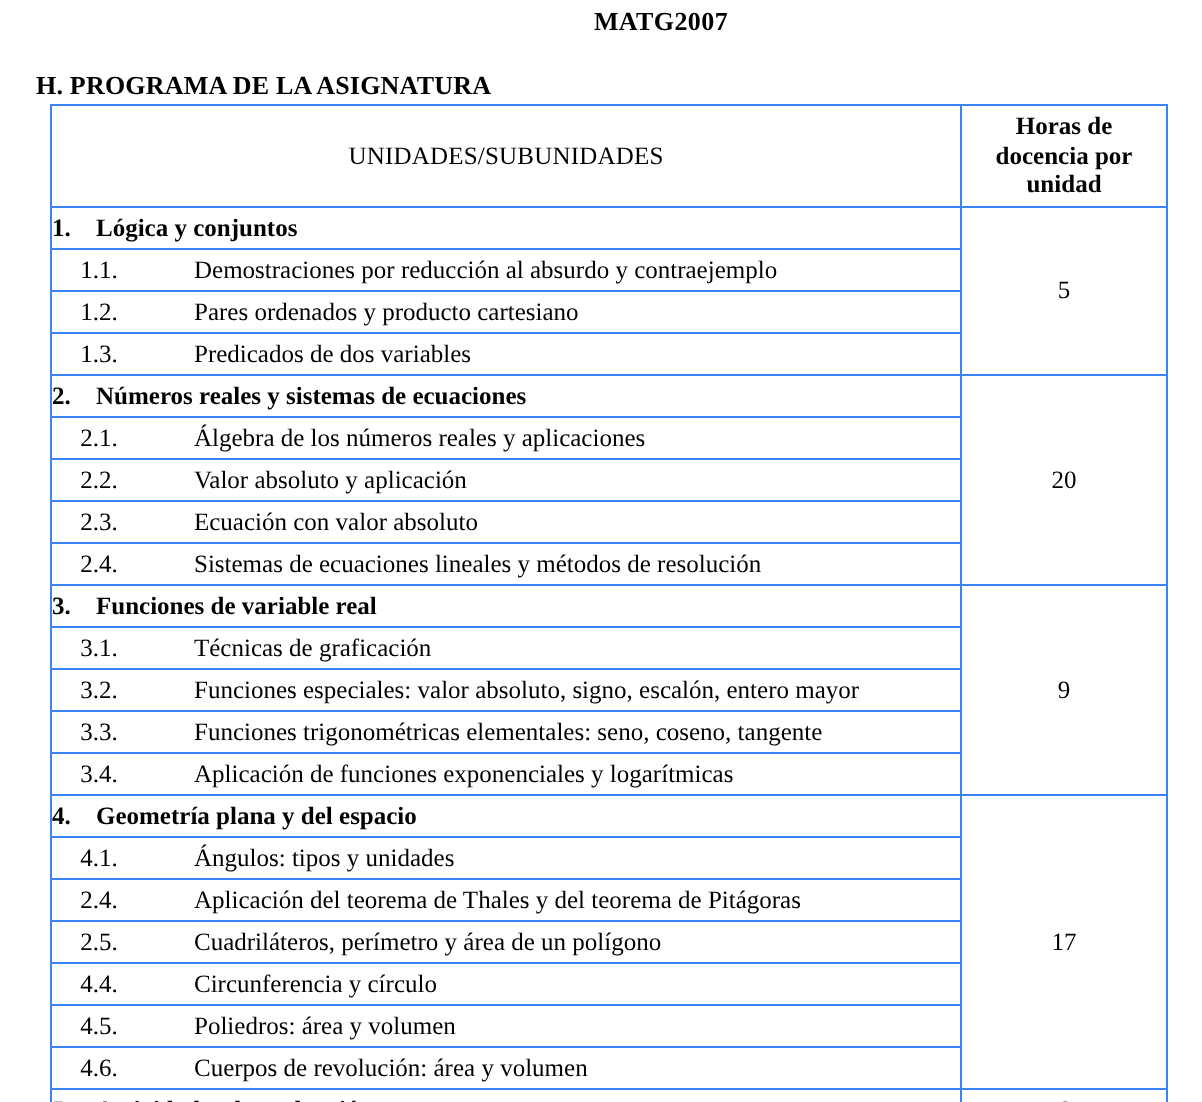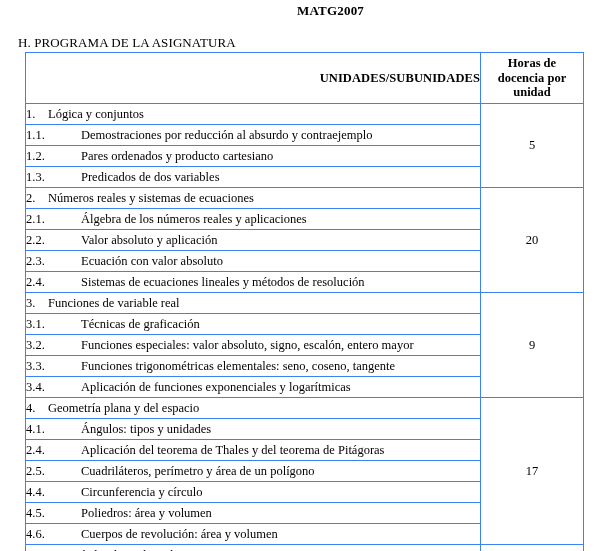--- a/index.html
+++ b/index.html
@@ -25,21 +25,21 @@
     font-weight: bold;
     font-size: 13px;
     letter-spacing: 0.2px;
     padding-left: 30px;
   }
 
   #section-heading {
     position: absolute;
     top: 35px;
     left: 18px;
-    font-weight: normal;
+    font-weight: bold;
     font-size: 13px;
     letter-spacing: 0.1px;
     white-space: nowrap;
   }
 
   #program-table {
     position: absolute;
     left: 25px;
     top: 52px;
     width: 558px;
@@ -54,41 +54,41 @@
     vertical-align: middle;
     font-size: 12.5px;
     line-height: 1.15;
   }
 
   
   col.c-units { width: 455px; }
   col.c-hours { width: 103px; }
 
   th.head-units {
-    text-align: right;
+    text-align: center;
     vertical-align: top;
-    font-weight: bold;
+    font-weight: normal;
     font-size: 13px;
     height: 50px;
     padding: 3px 0 0 5px;
     letter-spacing: 0.1px;
   }
 
   th.head-hours {
     text-align: center;
     vertical-align: top;
     font-weight: bold;
     font-size: 12.5px;
     padding: 3px 4px 0 4px;
     line-height: 1.25;
   }
 
   tr.unit-row > td.unit-cell {
     height: 20px;
-    font-weight: normal;
+    font-weight: bold;
     padding: 0 0 0 5px;
     white-space: nowrap;
   }
 
   tr.sub-row > td.sub-cell {
     height: 20px;
     font-weight: normal;
     padding: 0 0 0 5px;
     white-space: nowrap;
   }
@@ -101,22 +101,22 @@
   }
 
   .num-unit {
     display: inline-block;
     width: 22px;
     text-align: left;
   }
   .num-sub {
     display: inline-block;
     width: 47px;
-    text-align: left;
-    padding-right: 8px;
+    text-align: center;
+    padding-right: 24px;
   }
   .txt { display: inline; }
 </style>
 </head>
 <body>
 
 <div id="doc-title">MATG2007</div>
 
 <div id="section-heading">H. PROGRAMA DE LA ASIGNATURA</div>
 

